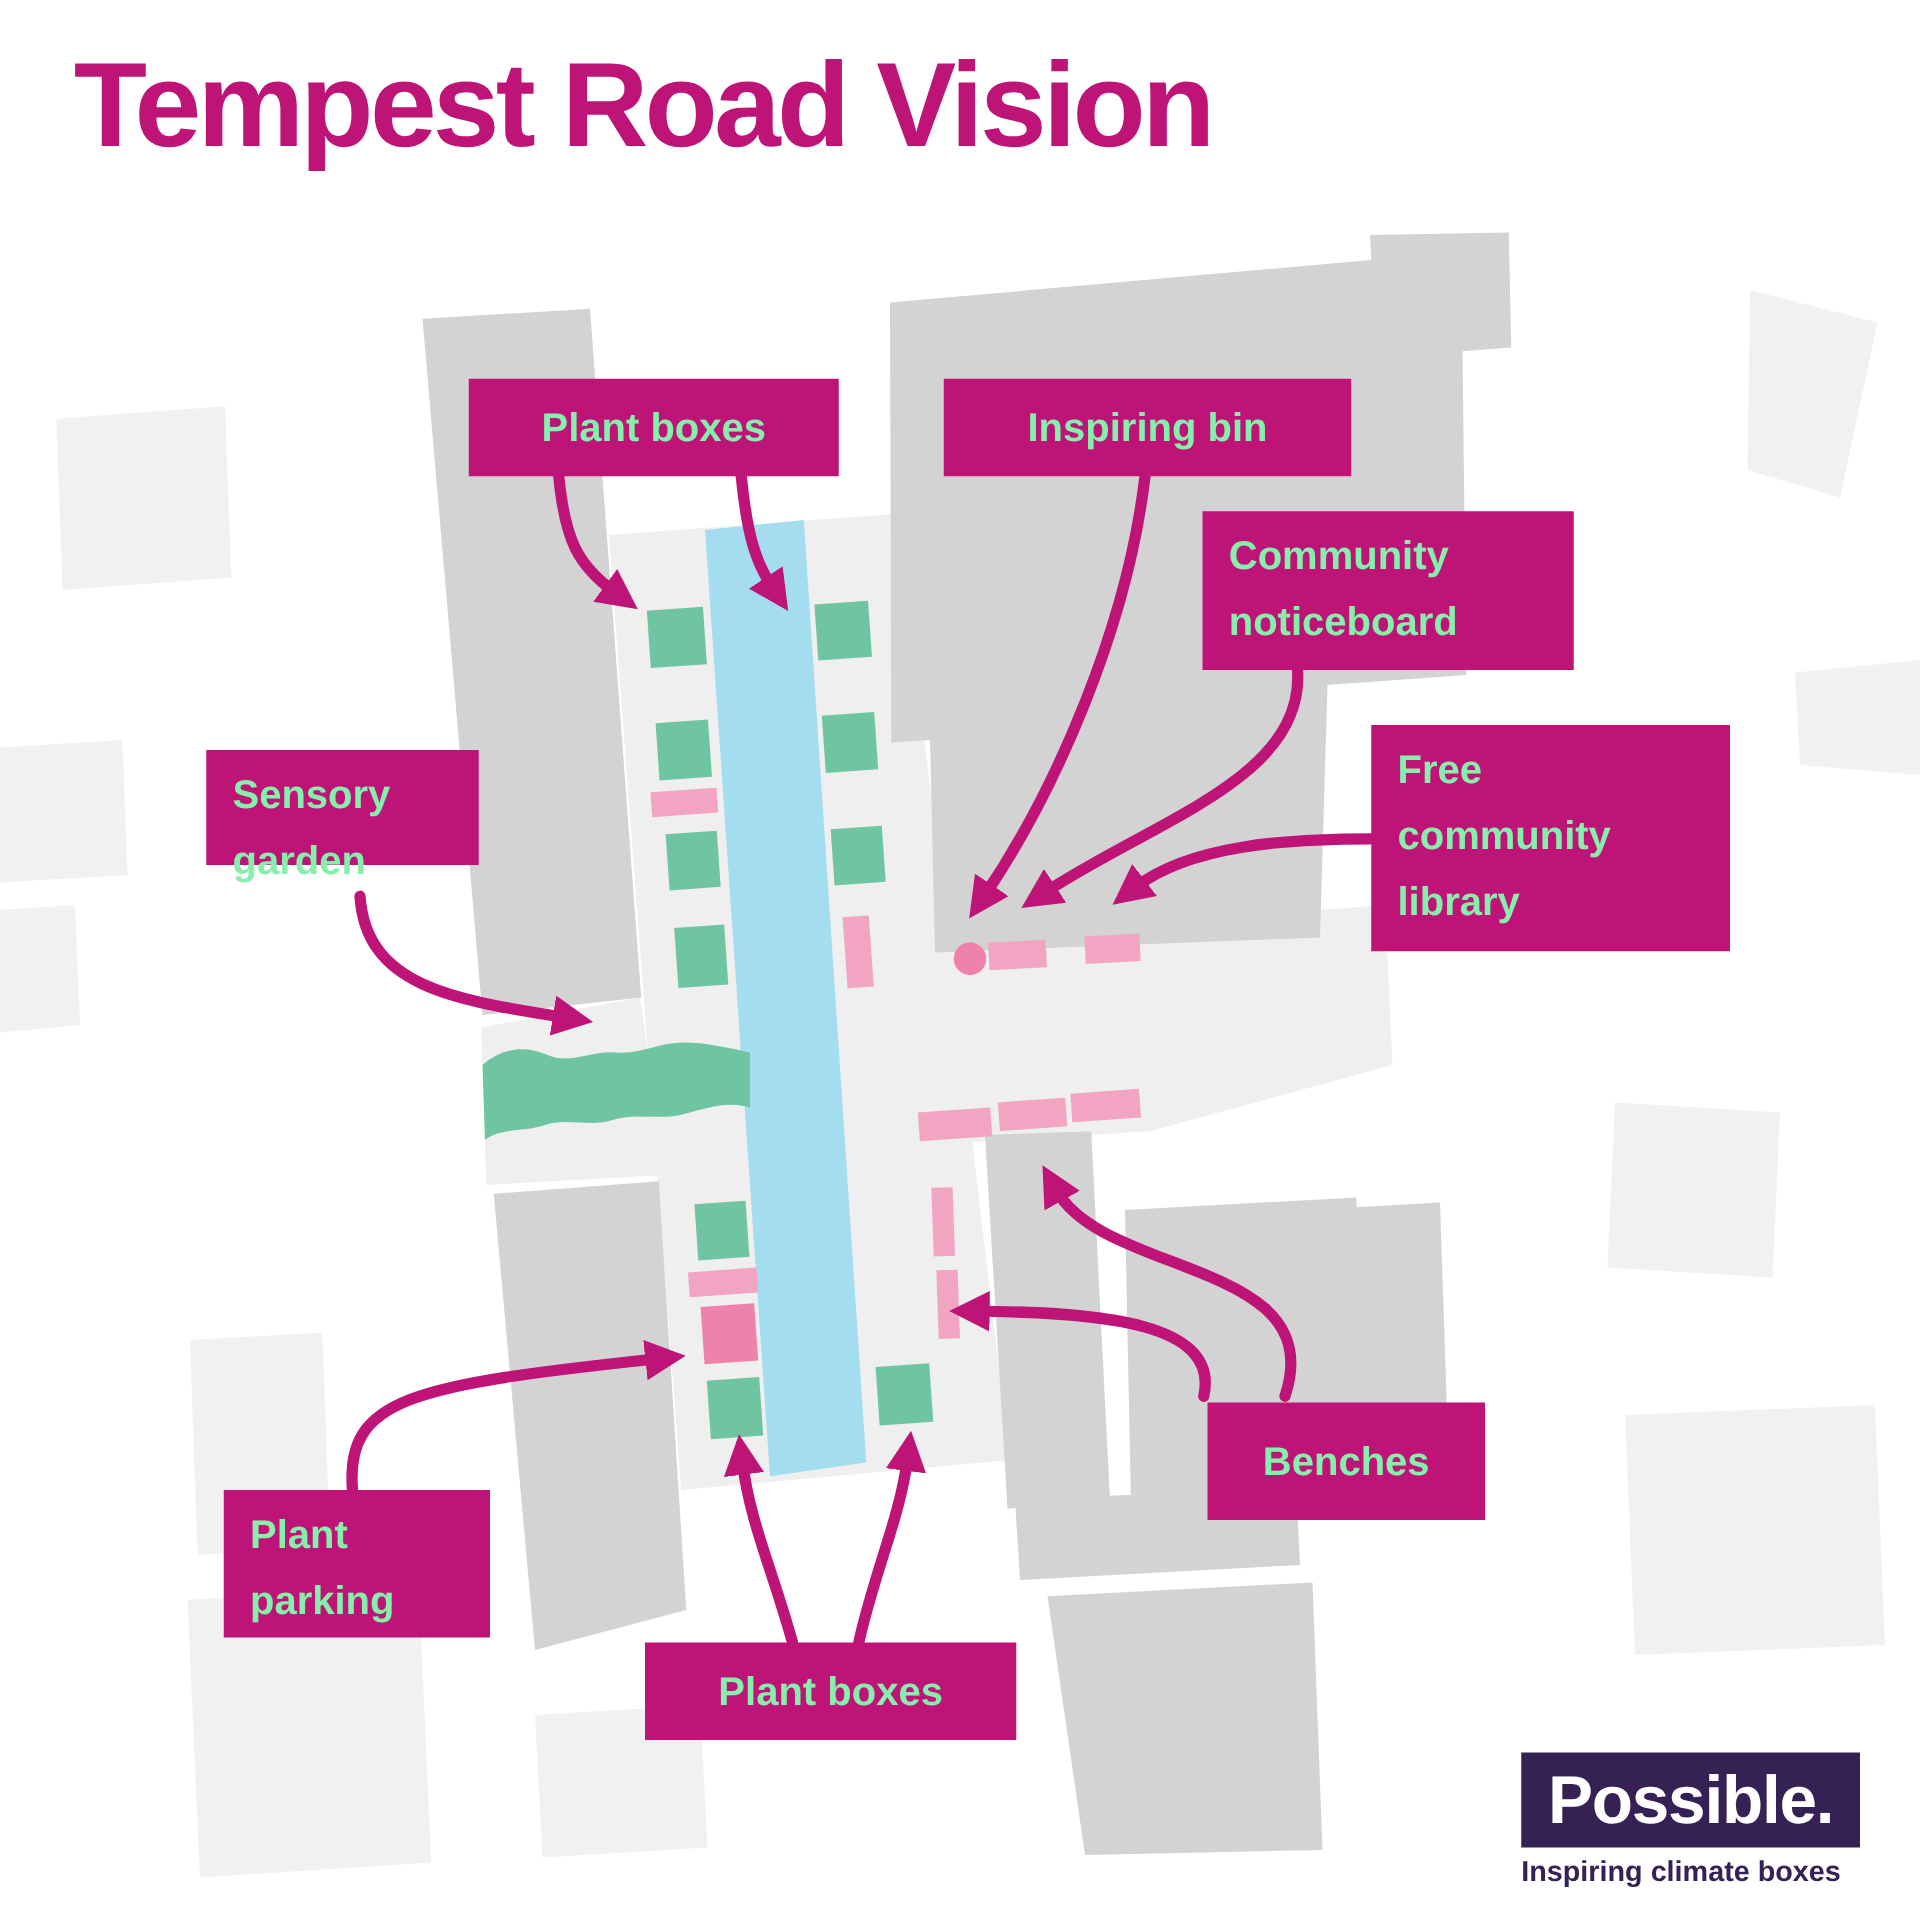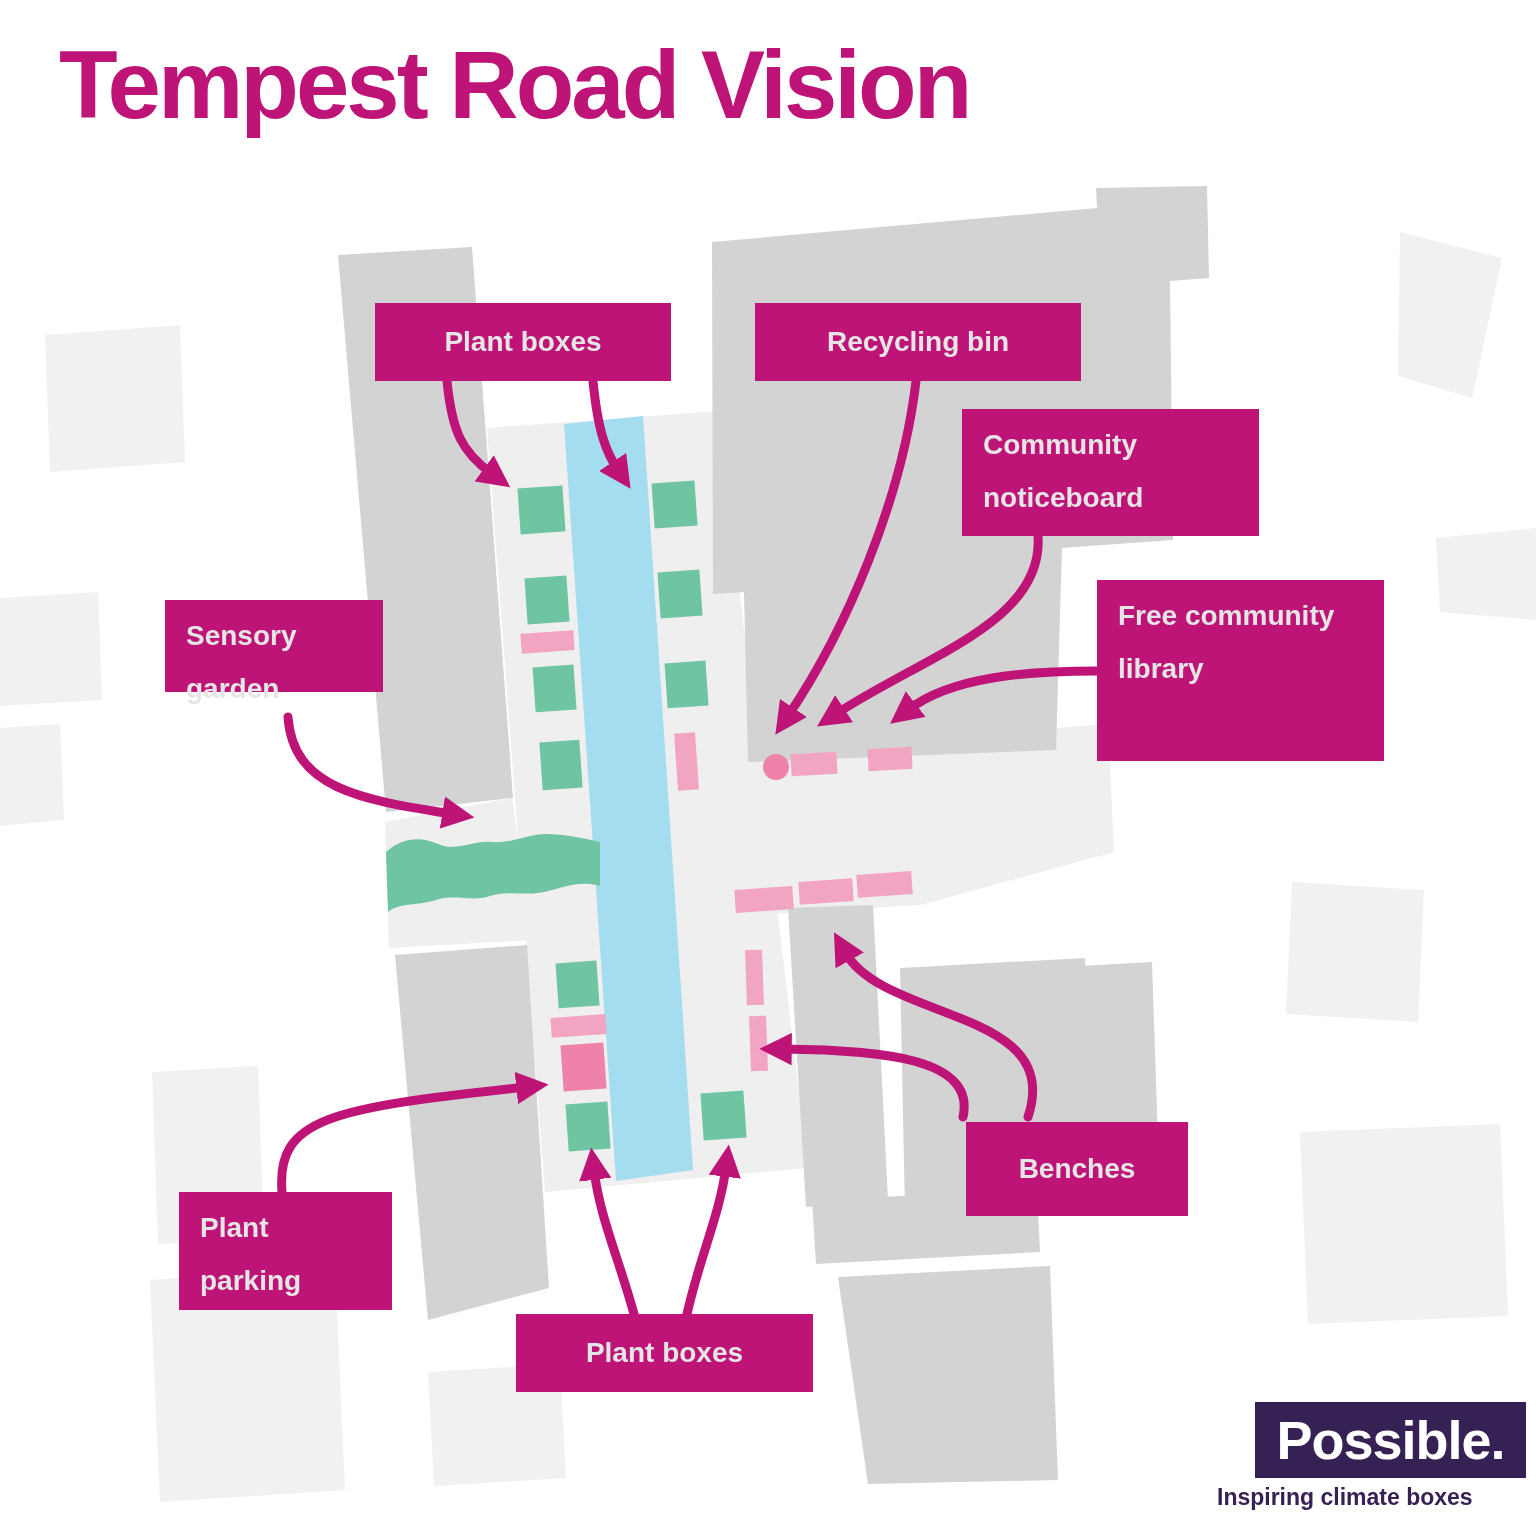--- a/index.html
+++ b/index.html
@@ -19,31 +19,31 @@
   .street{fill:var(--c-street,#efefef);}
   .building{fill:var(--c-building,#d3d3d3);}
   .cycle-path{fill:var(--c-blue,#a4ddef);}
   .plant{fill:var(--c-green,#6fc4a2);}
   .pink{fill:var(--c-pink,#f2a5c2);}
   .pinkdeep{fill:var(--c-pinkdeep,#ee82aa);}
   .arrow{stroke:var(--c-magenta,#be1478);stroke-width:9;fill:none;stroke-linecap:round;}
   .ah{fill:var(--c-magenta,#be1478);}
 
   .map-label{
-    position:absolute;background:var(--c-magenta,#be1478);color:#e5e5e5;
-    font-weight:bold;font-size:28px;box-sizing:border-box;
+    position:absolute;background:var(--c-magenta,#be1478);color:#86efac;
+    font-weight:bold;font-size:32px;box-sizing:border-box;
   }
   .map-label.single{display:flex;align-items:center;justify-content:center;text-align:center;}
   .map-label.multi{padding:9px 21px;line-height:53px;}
 
   .logo-box{
     position:absolute;left:1217px;top:1402px;width:271px;height:76px;
     background:var(--c-purple,#362154);color:#ffffff;
     display:flex;align-items:center;justify-content:center;
-    font-weight:bold;font-size:54px;letter-spacing:-1px;margin-left:38px;
+    font-weight:bold;font-size:54px;letter-spacing:-1px;
   }
   .logo-tagline{
     position:absolute;left:1217px;top:1484px;width:275px;
     color:var(--c-purple,#362154);font-weight:bold;font-size:23px;letter-spacing:0px;
   }
 </style>
 </head>
 <body>
 
 <div class="canvas">
@@ -139,21 +139,21 @@
       <path class="arrow" marker-end="url(#ah)" d="M 282,1192 C 276,1118 330,1108 526,1087"></path>
       <path class="arrow" marker-end="url(#ah)" d="M 634,1314 C 618,1256 600,1218 594,1170"></path>
       <path class="arrow" marker-end="url(#ah)" d="M 687,1314 C 700,1256 720,1214 726,1167"></path>
       <path class="arrow" marker-end="url(#ah)" d="M 1028,1117 C 1064,1008 884,1022 845,952"></path>
       <path class="arrow" marker-end="url(#ah)" d="M 963,1117 C 976,1058 882,1050 782,1049"></path>
     </g>
   </svg>
 
   <div class="map-label single" style="left:375px;top:303px;width:296px;height:78px">Plant boxes</div>
 
-  <div class="map-label single" style="left:755px;top:303px;width:326px;height:78px">Recycling bin</div>
+  <div class="map-label single" style="left:755px;top:303px;width:326px;height:78px">Inspiring bin</div>
 
   <div class="map-label multi" style="left:962px;top:409px;width:297px;height:127px">Community noticeboard</div>
 
   <div class="map-label multi" style="left:1097px;top:580px;width:287px;height:181px">Free community library</div>
 
   <div class="map-label multi" style="left:165px;top:600px;width:218px;height:92px">Sensory garden</div>
 
   <div class="map-label multi" style="left:179px;top:1192px;width:213px;height:118px">Plant parking</div>
 
   <div class="map-label single" style="left:966px;top:1122px;width:222px;height:94px">Benches</div>

